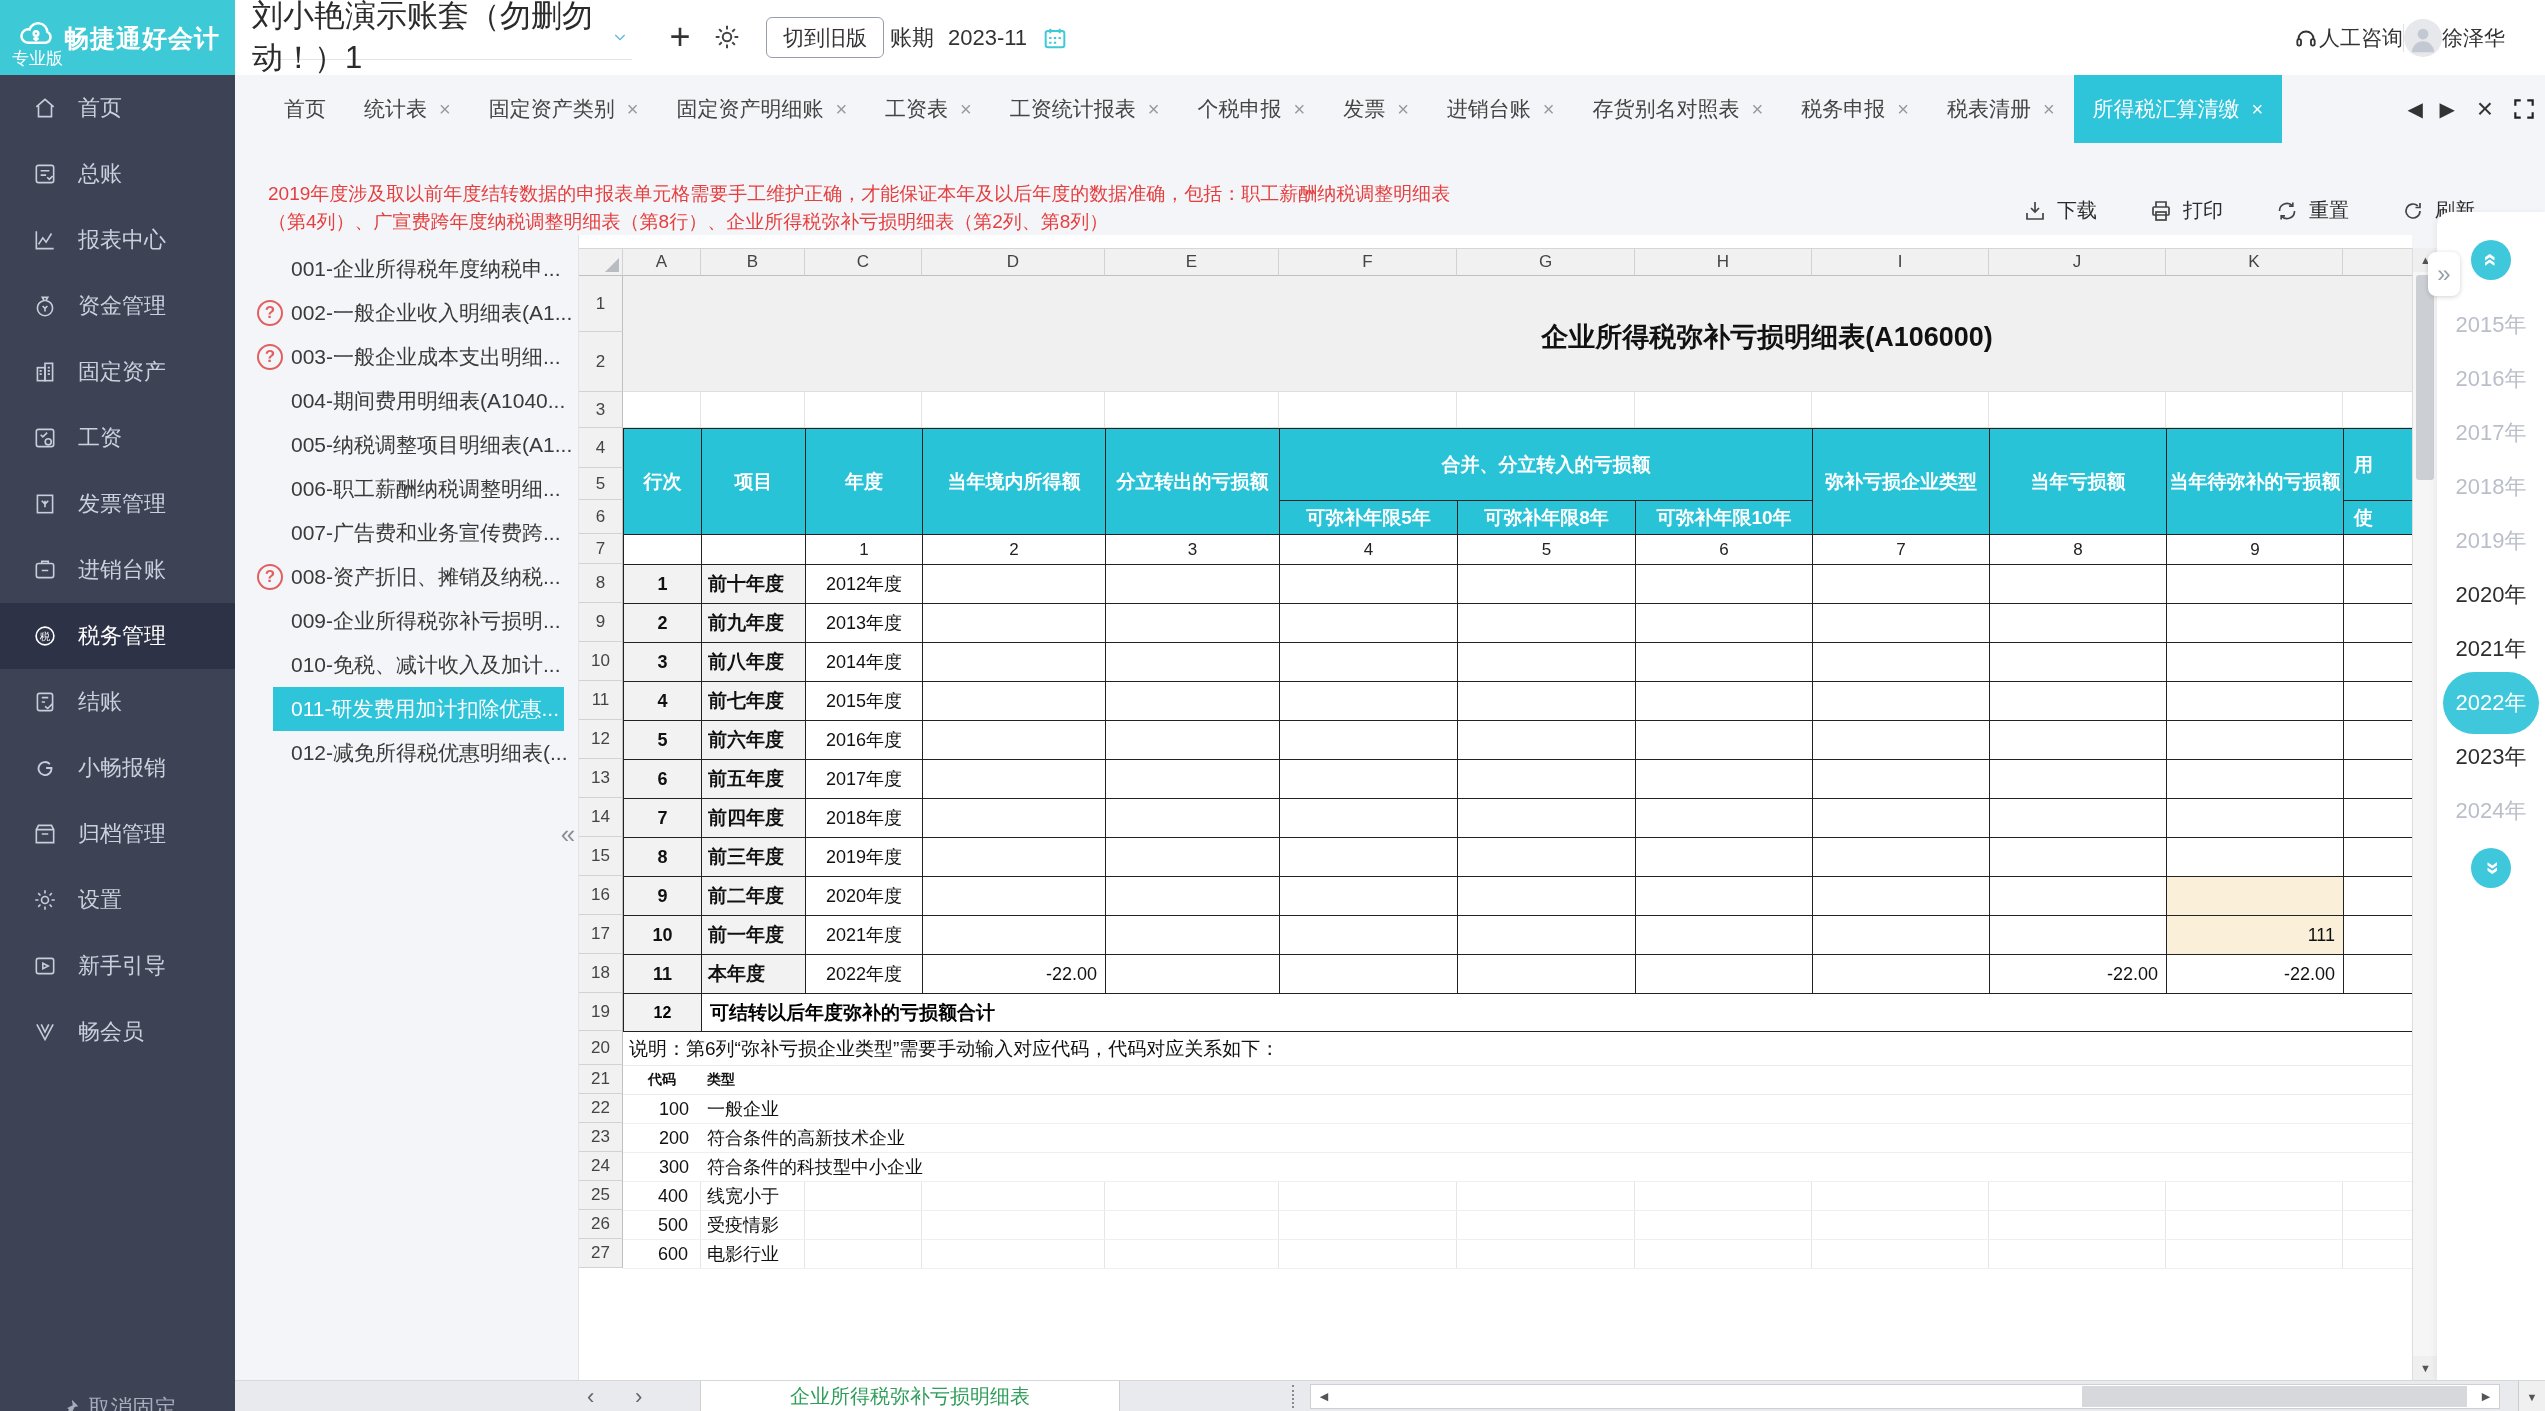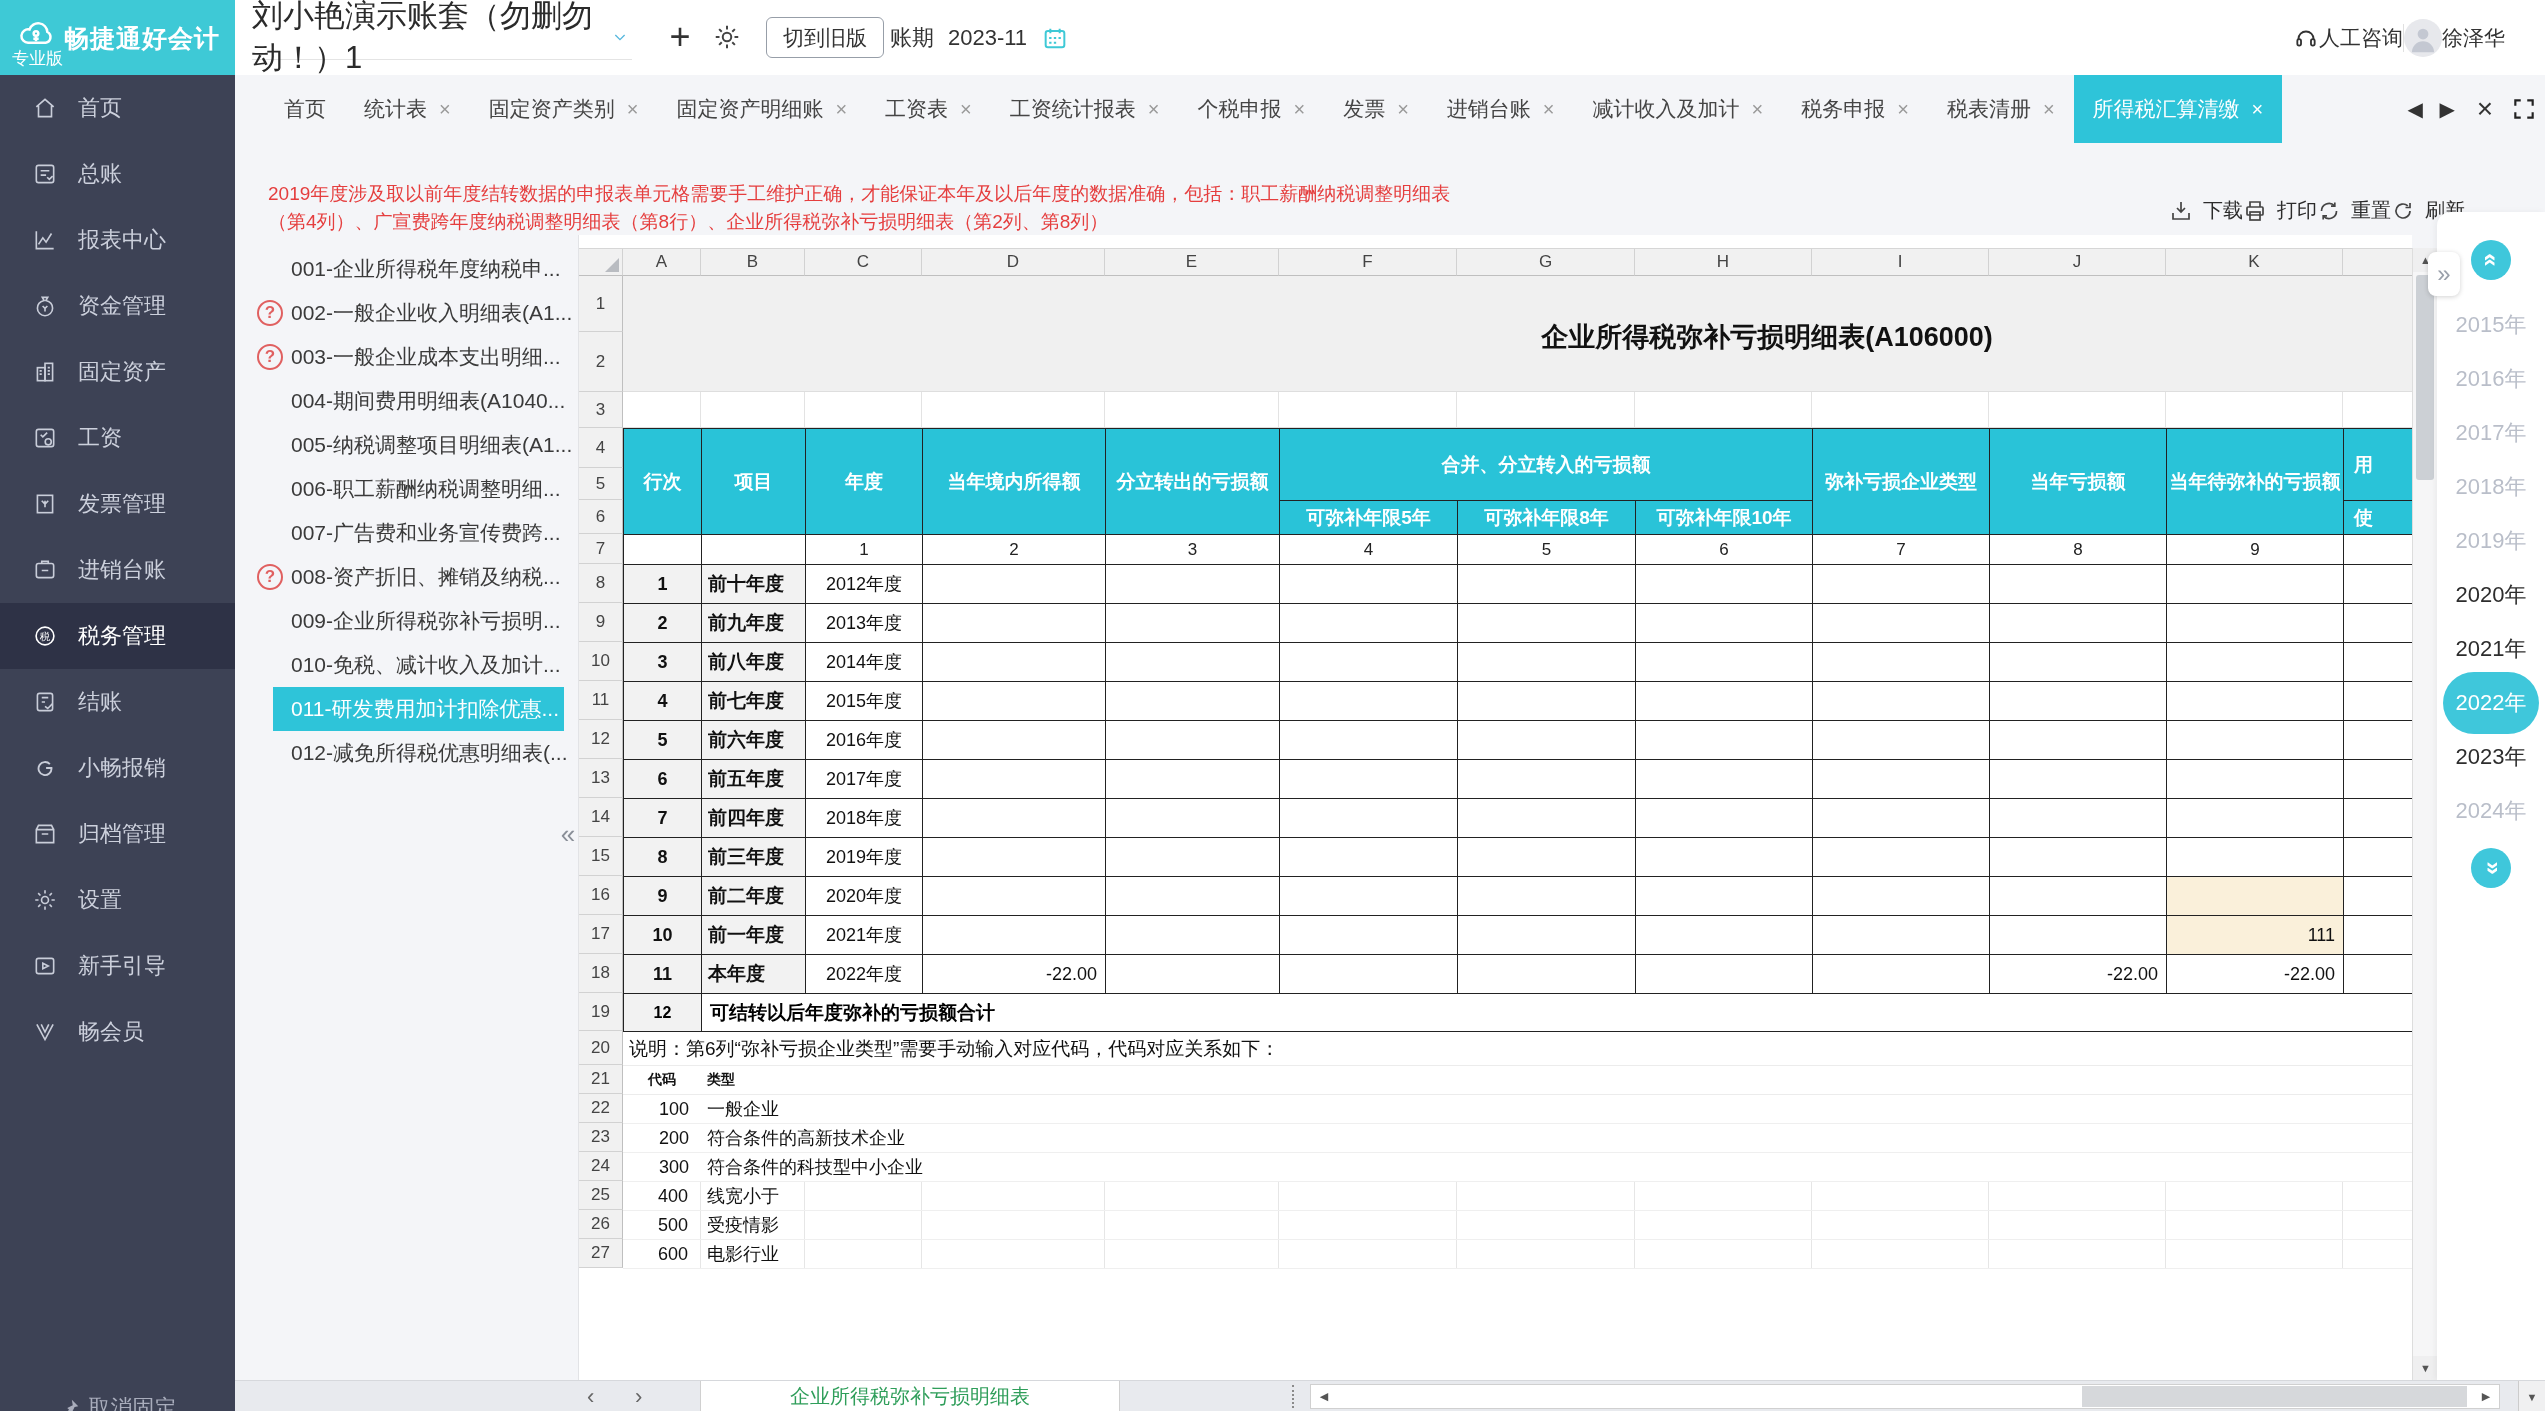--- a/index.html
+++ b/index.html
@@ -33,21 +33,21 @@
   .tabbar { position:absolute; left:235px; top:75px; width:2310px; height:68px; background:#f4f5f8; display:flex; align-items:center; padding-left:30px; overflow:hidden; }
   .tab { display:flex; align-items:center; gap:12px; padding:0 19px; height:68px; font-size:21px; color:#454545; white-space:nowrap; }
   .tab .tabx { color:#999; font-size:20px; }
   .tab.active { background:#2ec4d9; color:#fff; }
   .tab.active .tabx { color:#fff; }
   .tabctrl { position:absolute; top:0; height:68px; display:flex; align-items:center; color:#333; }
 
   
   .contentbg { position:absolute; left:235px; top:143px; width:2310px; height:1268px; background:#f4f5f8; }
   .warn { position:absolute; left:268px; top:180px; width:1215px; font-size:19px; line-height:28px; color:#e53e3e; }
-  .shtools { position:absolute; top:197px; right:80px; display:flex; }
+  .shtools { position:absolute; top:197px; right:70px; display:flex; gap:52px; }
   .shtool { display:flex; align-items:center; gap:10px; font-size:20px; color:#2b2b2b; }
 
   
   .reportpanel { position:absolute; left:235px; top:235px; width:341px; height:1145px; background:#f4f5f8; padding-top:12px; overflow:hidden; }
   .ritem { position:relative; height:44px; display:flex; align-items:center; padding-left:56px; font-size:21px; color:#3a3a3a; white-space:nowrap; }
   .ritem .helpico { position:absolute; left:22px; top:9px; width:26px; height:26px; border:2px solid #e06060; border-radius:50%;
                     color:#e06060; font-size:17px; display:flex; align-items:center; justify-content:center; font-weight:bold; }
   .ritem.active { background:#2ec4d9; color:#fff; margin-left:38px; margin-right:12px; padding-left:18px; }
   .collapser { position:absolute; left:558px; top:810px; width:20px; height:48px; color:#8a8f98; font-size:26px;
                display:flex; align-items:center; justify-content:center; }
@@ -347,21 +347,21 @@
       </div>
         <div class="tab">
         <span class="tab-label">发票</span>
         <span class="tabx">×</span>
       </div>
         <div class="tab">
         <span class="tab-label">进销台账</span>
         <span class="tabx">×</span>
       </div>
         <div class="tab">
-        <span class="tab-label">减计收入及加计</span>
+        <span class="tab-label">存货别名对照表</span>
         <span class="tabx">×</span>
       </div>
         <div class="tab">
         <span class="tab-label">税务申报</span>
         <span class="tabx">×</span>
       </div>
         <div class="tab">
         <span class="tab-label">税表清册</span>
         <span class="tabx">×</span>
       </div>

